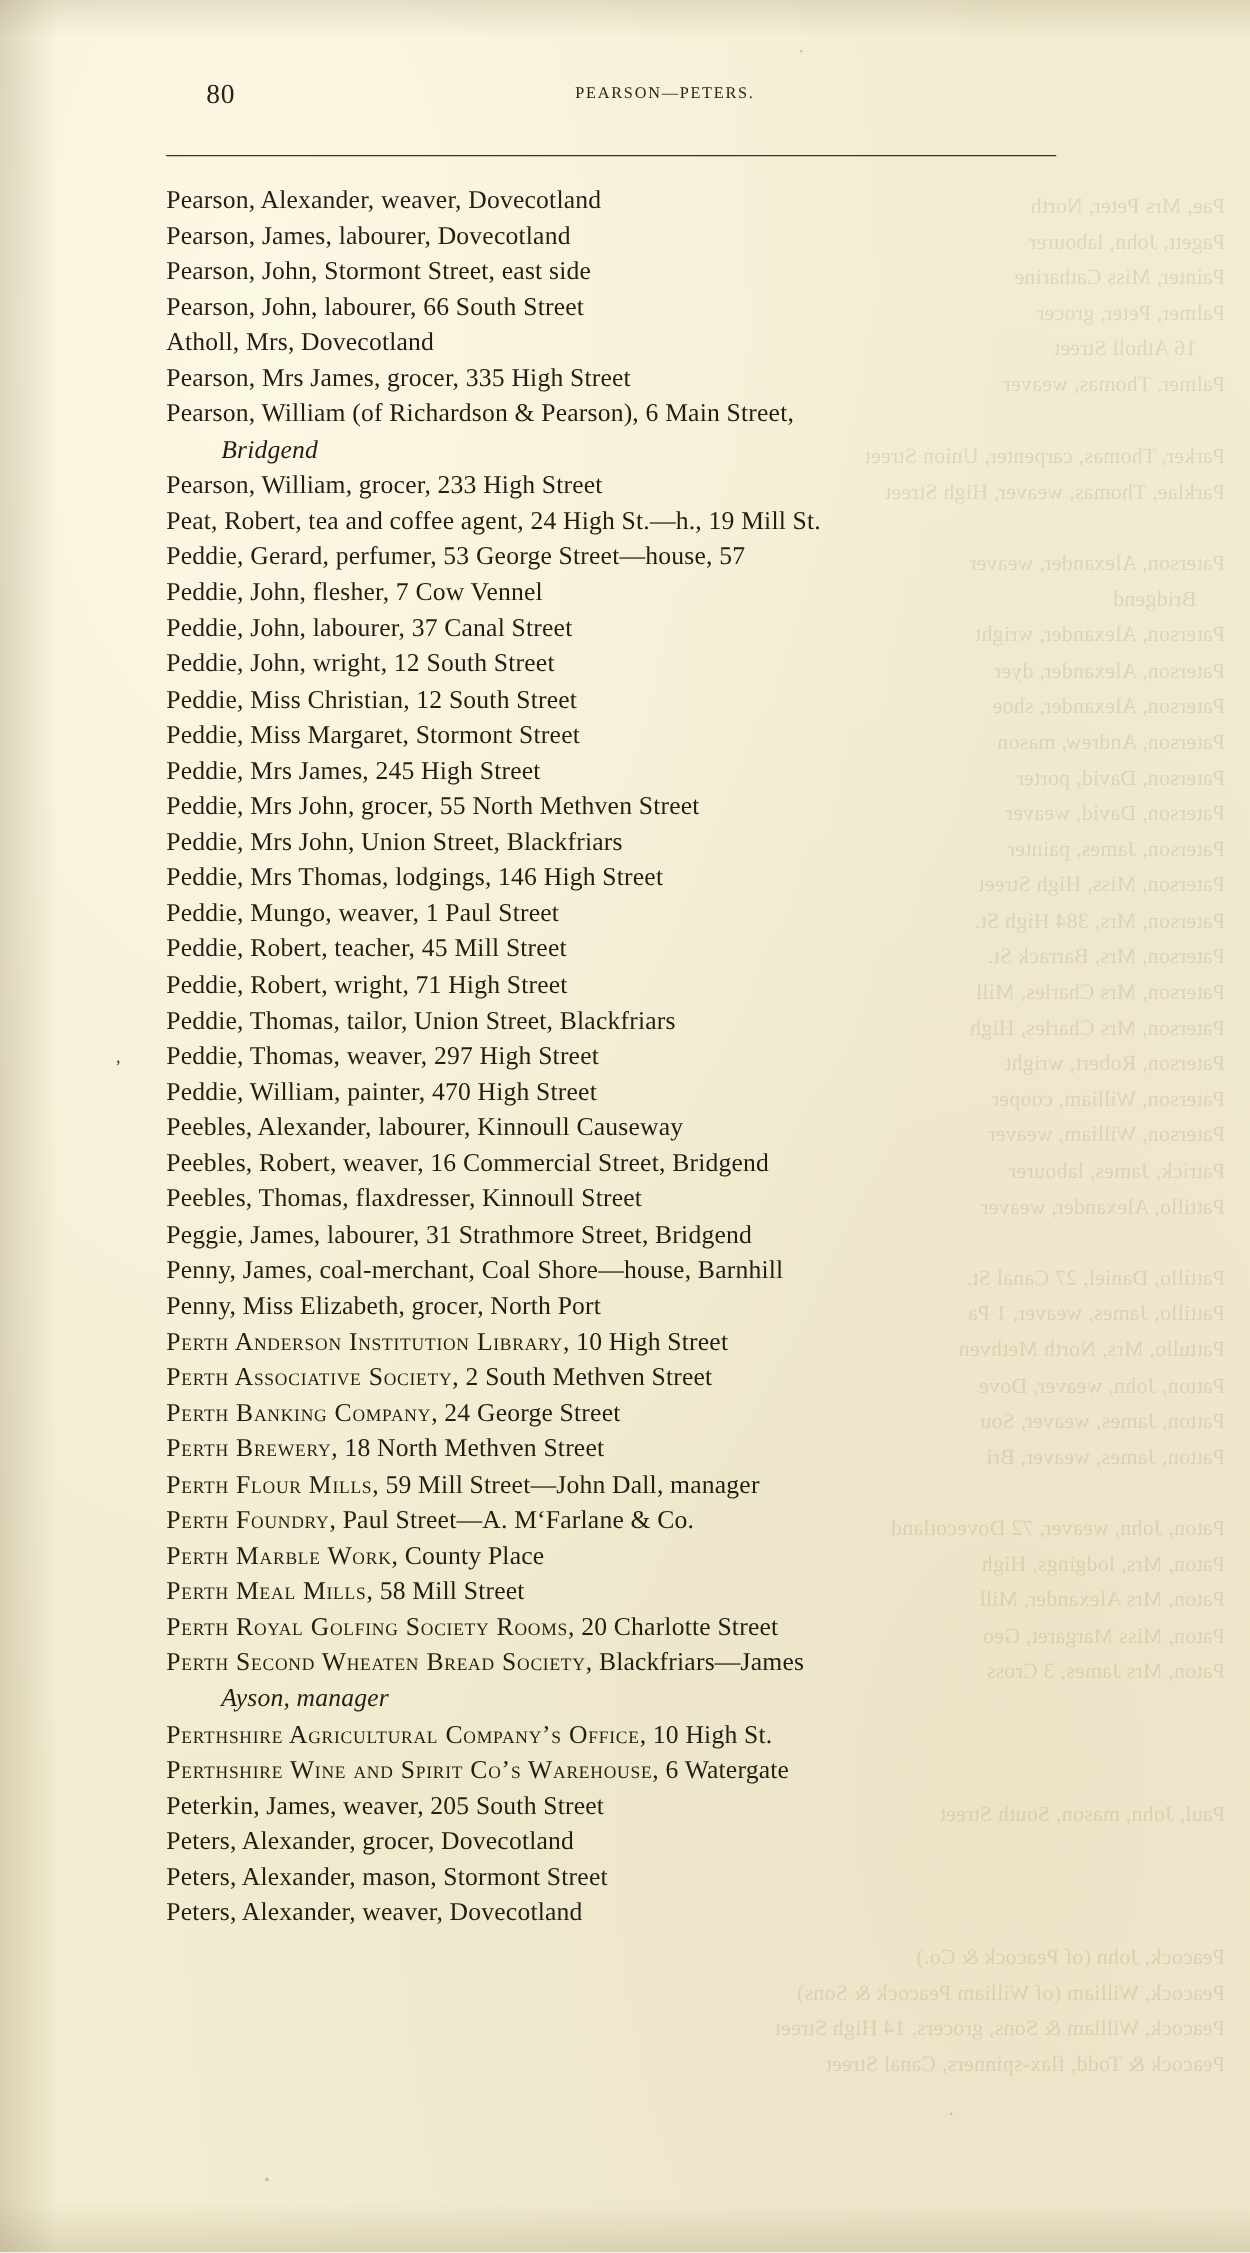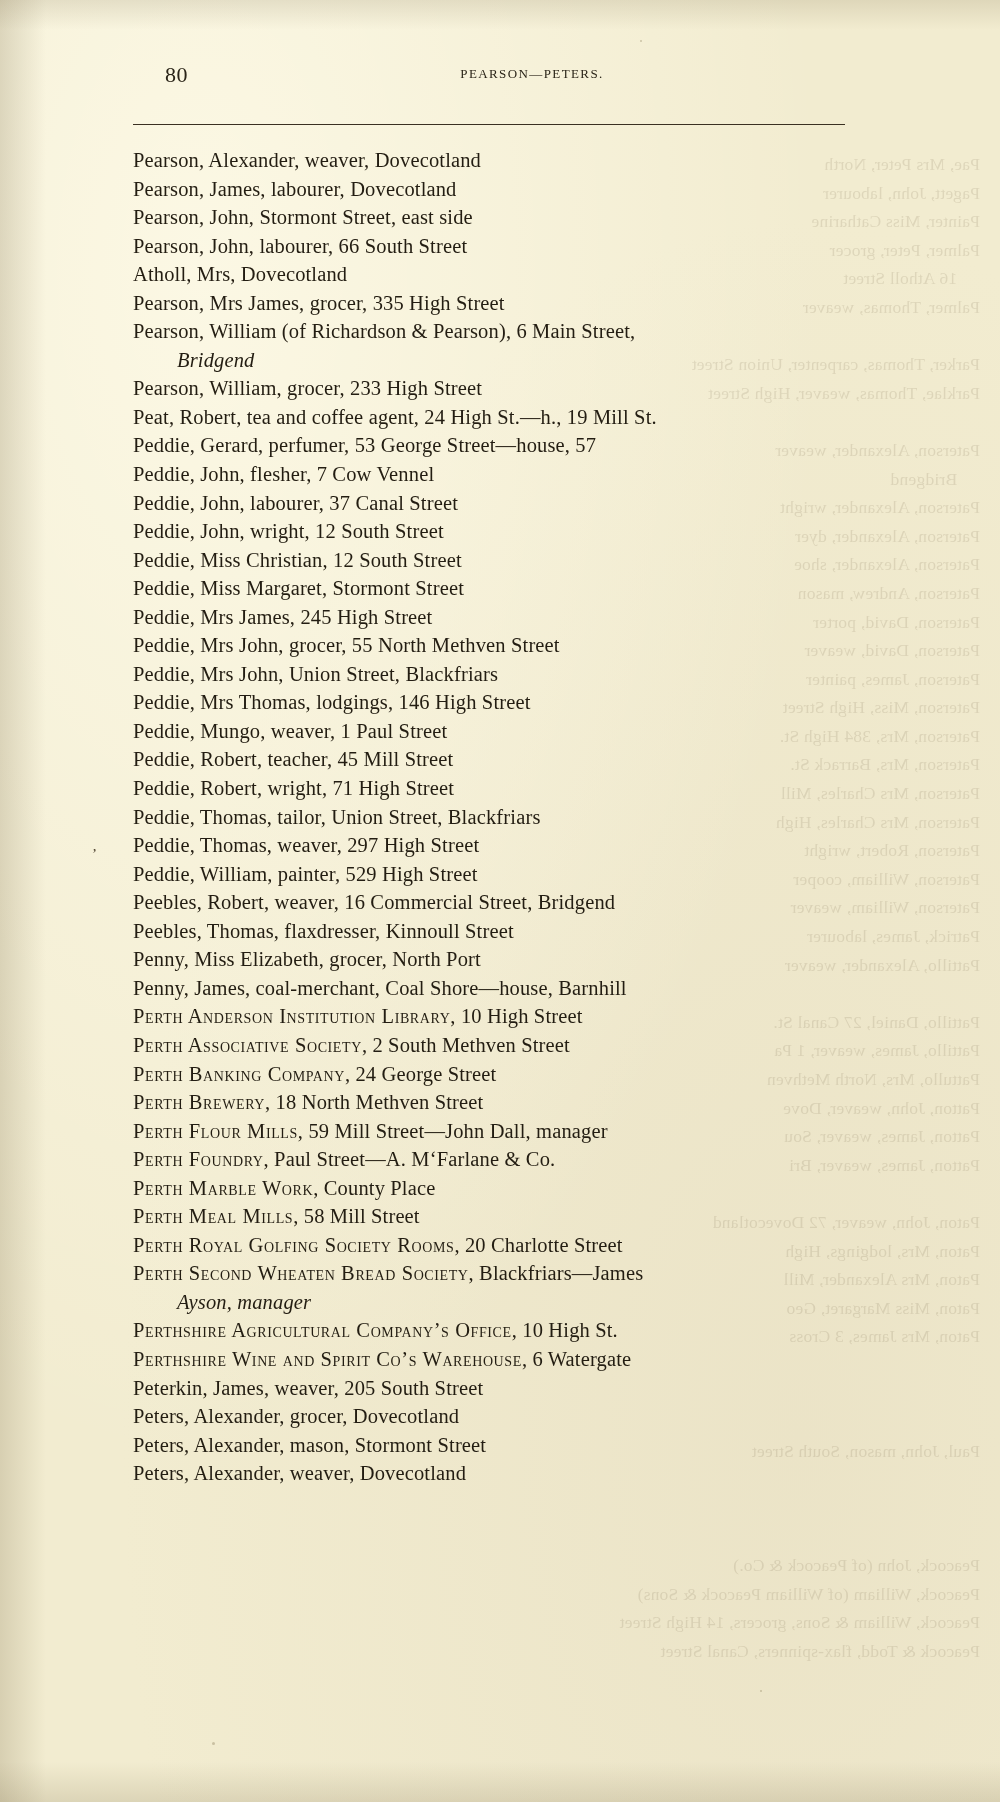--- a/index.html
+++ b/index.html
@@ -220,25 +220,27 @@
       <p class="entry"><span>Peddie, Miss Margaret, Stormont Street</span></p>
       <p class="entry"><span>Peddie, Mrs James, 245 High Street</span></p>
       <p class="entry"><span>Peddie, Mrs John, grocer, 55 North Methven Street</span></p>
       <p class="entry"><span>Peddie, Mrs John, Union Street, Blackfriars</span></p>
       <p class="entry"><span>Peddie, Mrs Thomas, lodgings, 146 High Street</span></p>
       <p class="entry"><span>Peddie, Mungo, weaver, 1 Paul Street</span></p>
       <p class="entry"><span>Peddie, Robert, teacher, 45 Mill Street</span></p>
       <p class="entry"><span>Peddie, Robert, wright, 71 High Street</span></p>
       <p class="entry"><span>Peddie, Thomas, tailor, Union Street, Blackfriars</span></p>
       <p class="entry"><span>Peddie, Thomas, weaver, 297 High Street</span></p>
-      <p class="entry"><span>Peddie, William, painter, 529 High Street</span></p>
+      <p class="entry"><span>Peddie, William, painter, 470 High Street</span></p>
+      <p class="entry"><span>Peebles, Alexander, labourer, Kinnoull Causeway</span></p>
       <p class="entry"><span>Peebles, Robert, weaver, 16 Commercial Street, Bridgend</span></p>
       <p class="entry"><span>Peebles, Thomas, flaxdresser, Kinnoull Street</span></p>
+      <p class="entry"><span>Peggie, James, labourer, 31 Strathmore Street, Bridgend</span></p>
+      <p class="entry"><span>Penny, James, coal-merchant, Coal Shore—house, Barnhill</span></p>
       <p class="entry"><span>Penny, Miss Elizabeth, grocer, North Port</span></p>
-      <p class="entry"><span>Penny, James, coal-merchant, Coal Shore—house, Barnhill</span></p>
       <p class="entry"><span class="sc">Perth Anderson Institution Library</span><span>, 10 High Street</span></p>
       <p class="entry"><span class="sc">Perth Associative Society</span><span>, 2 South Methven Street</span></p>
       <p class="entry"><span class="sc">Perth Banking Company</span><span>, 24 George Street</span></p>
       <p class="entry"><span class="sc">Perth Brewery</span><span>, 18 North Methven Street</span></p>
       <p class="entry"><span class="sc">Perth Flour Mills</span><span>, 59 Mill Street—John Dall, manager</span></p>
       <p class="entry"><span class="sc">Perth Foundry</span><span>, Paul Street—A. M‘Farlane &amp; Co.</span></p>
       <p class="entry"><span class="sc">Perth Marble Work</span><span>, County Place</span></p>
       <p class="entry"><span class="sc">Perth Meal Mills</span><span>, 58 Mill Street</span></p>
       <p class="entry"><span class="sc">Perth Royal Golfing Society Rooms</span><span>, 20 Charlotte Street</span></p>
       <p class="entry"><span class="sc">Perth Second Wheaten Bread Society</span><span>, Blackfriars—James</span><span class="cont">Ayson, manager</span></p>

